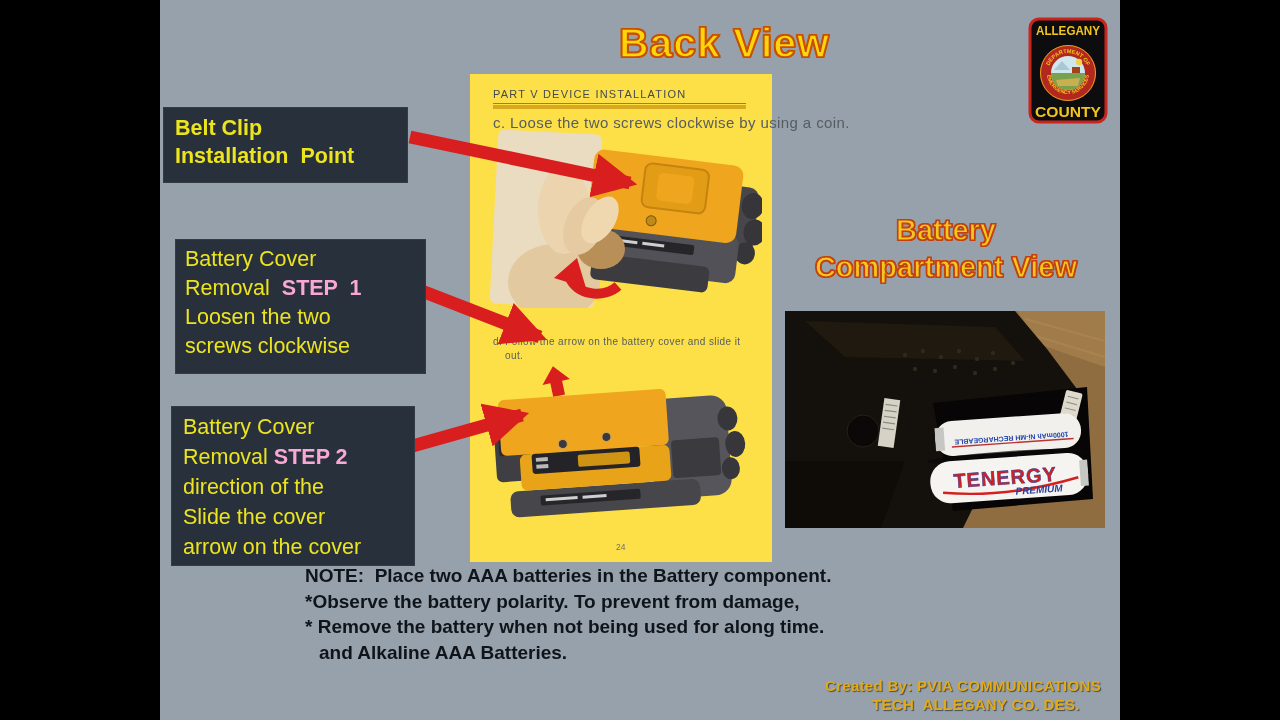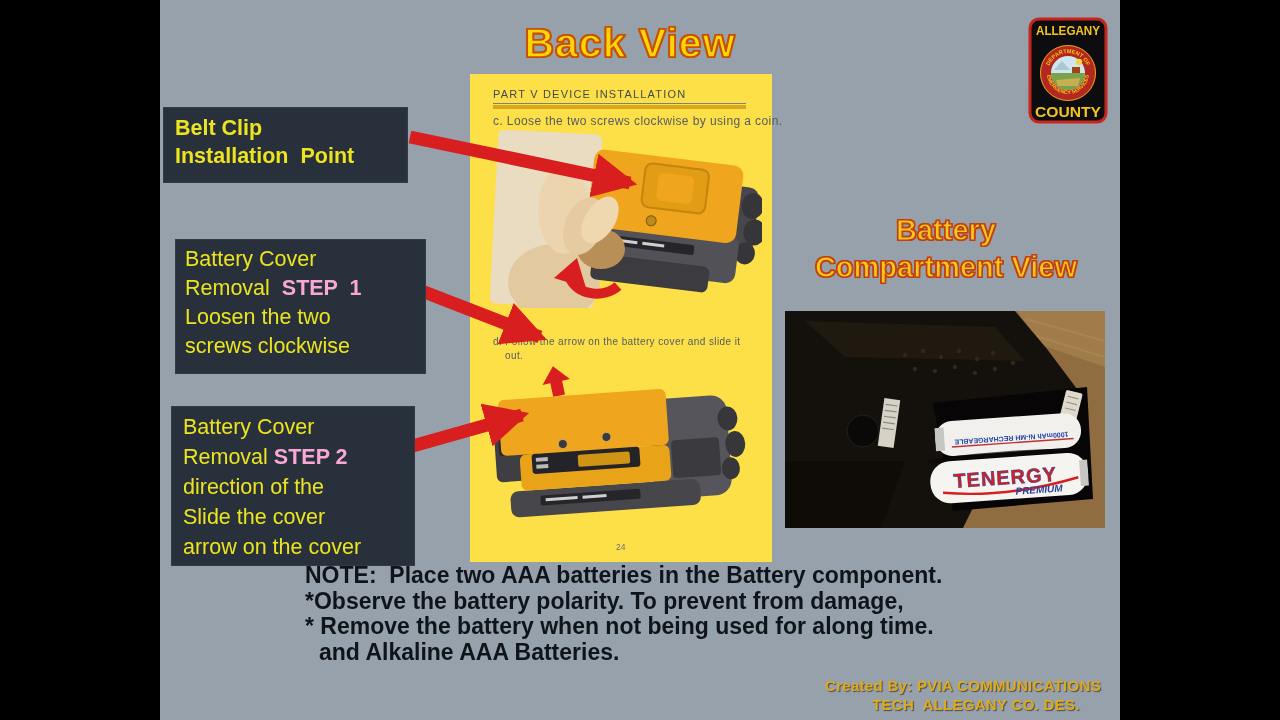--- a/index.html
+++ b/index.html
@@ -3,47 +3,47 @@
 <meta charset="utf-8">
 <style>
   html,body{margin:0;padding:0;background:#000;}
   .stage{position:relative;width:1280px;height:720px;background:#000;overflow:hidden;
          font-family:"Liberation Sans",sans-serif;}
   .abs{position:absolute;}
   .slide{position:absolute;left:160px;top:0;width:960px;height:720px;background:#96a1ab;}
   .letterbox{position:absolute;top:0;width:160px;height:720px;background:#000;}
   .pre{white-space:pre;}
 
-  .title{left:270px;top:20px;width:400px;text-align:center;font-size:41px;font-weight:bold;
+  .title{left:270px;top:20px;width:400px;text-align:right;font-size:41px;font-weight:bold;
          color:#ffd40a;letter-spacing:1px;-webkit-text-stroke:1.6px #c85000;
          text-shadow:1px 1px 0 #c85000,-1px 1px 0 #c85000,1px -1px 0 #c85000,-1px -1px 0 #c85000;z-index:3;}
 
   .callout{background:#27303b;color:#ece41f;z-index:5;box-shadow:0 0 0 1px #323c47;}
   .callout .ln{white-space:pre;}
   .c1{left:4px;top:108px;width:232px;height:68px;padding:6px 0 0 11px;font-size:21.5px;font-weight:bold;line-height:28px;}
   .c2{left:16px;top:240px;width:240px;height:128px;padding:5px 0 0 9px;font-size:21.5px;line-height:29px;}
   .c3{left:12px;top:407px;width:231px;height:153px;padding:5px 0 0 11px;font-size:21.5px;line-height:30px;}
   .stepbold{font-weight:bold;color:#f9a8d4;}
 
   .panel{left:310px;top:74px;width:302px;height:488px;background:#fde047;z-index:1;}
   .m-header{left:23px;top:14px;font-size:11px;letter-spacing:1.2px;color:#444a50;}
   .m-rule{left:23px;top:29px;width:253px;height:1px;background:#7a8088;}
   .m-gold{left:23px;top:31px;width:253px;height:4px;background:#d8a81f;}
-  .m-step{left:23px;top:40px;font-size:12px;letter-spacing:.4px;color:#565c62;}
+  .m-step{left:23px;top:40px;font-size:15px;letter-spacing:.4px;color:#565c62;}
   .m-stepd{left:23px;top:261px;font-size:10px;letter-spacing:.4px;color:#565c62;line-height:14px;}
   .m-stepd .ind{padding-left:12px;}
   .m-page{left:146px;top:468px;font-size:8.5px;color:#6a7076;}
 
   .arrows{left:0;top:0;z-index:4;pointer-events:none;}
 
   .bv-title{left:600px;top:212px;width:372px;text-align:center;font-size:29px;font-weight:bold;
             color:#f6c51e;line-height:37px;-webkit-text-stroke:1.2px #c24010;
             text-shadow:1px 1px 0 #c24010,-1px 1px 0 #c24010,1px -1px 0 #c24010,-1px -1px 0 #c24010;z-index:3;}
 
-  .notes{left:145px;top:563px;font-size:23px;font-weight:bold;color:#0f141a;line-height:25.6px;z-index:3;}
+  .notes{left:145px;top:563px;font-size:19px;font-weight:bold;color:#0f141a;line-height:25.6px;z-index:3;}
   .notes .indent{padding-left:14px;}
 
   .credit{font-size:15px;font-weight:bold;color:#e0aa1c;letter-spacing:.3px;
           text-shadow:1px 1px 1px rgba(30,30,30,.65);z-index:3;}
   .credit1{left:630px;top:677px;margin-left:35px;}
   .credit2{left:712px;top:696px;}
 </style>
 </head>
 <body>
 

